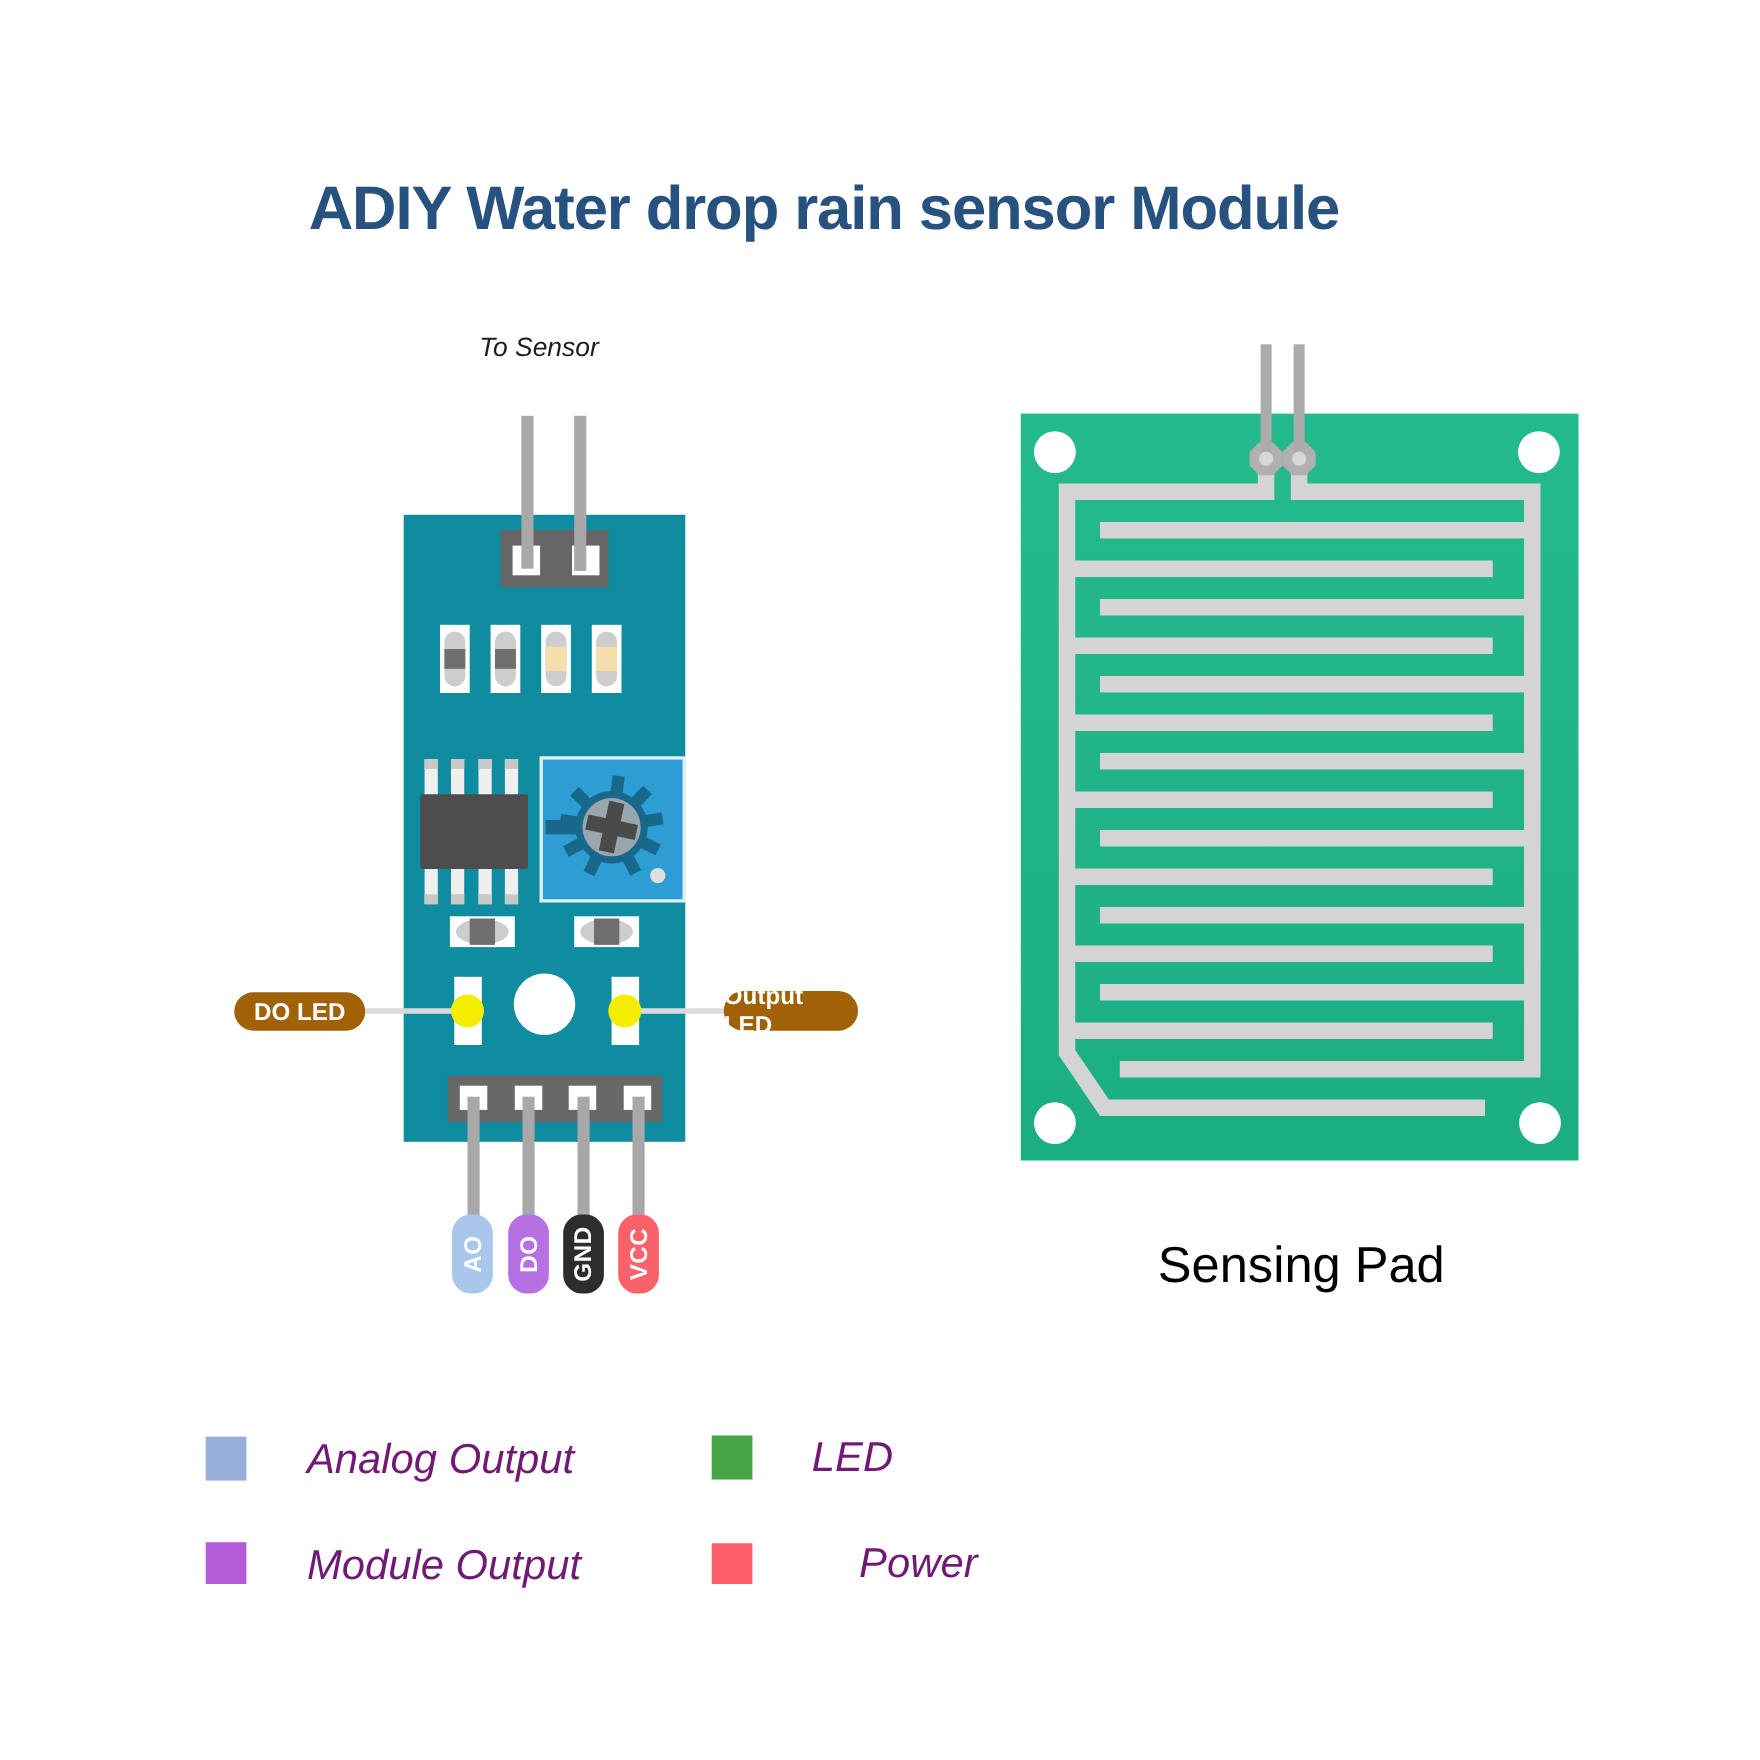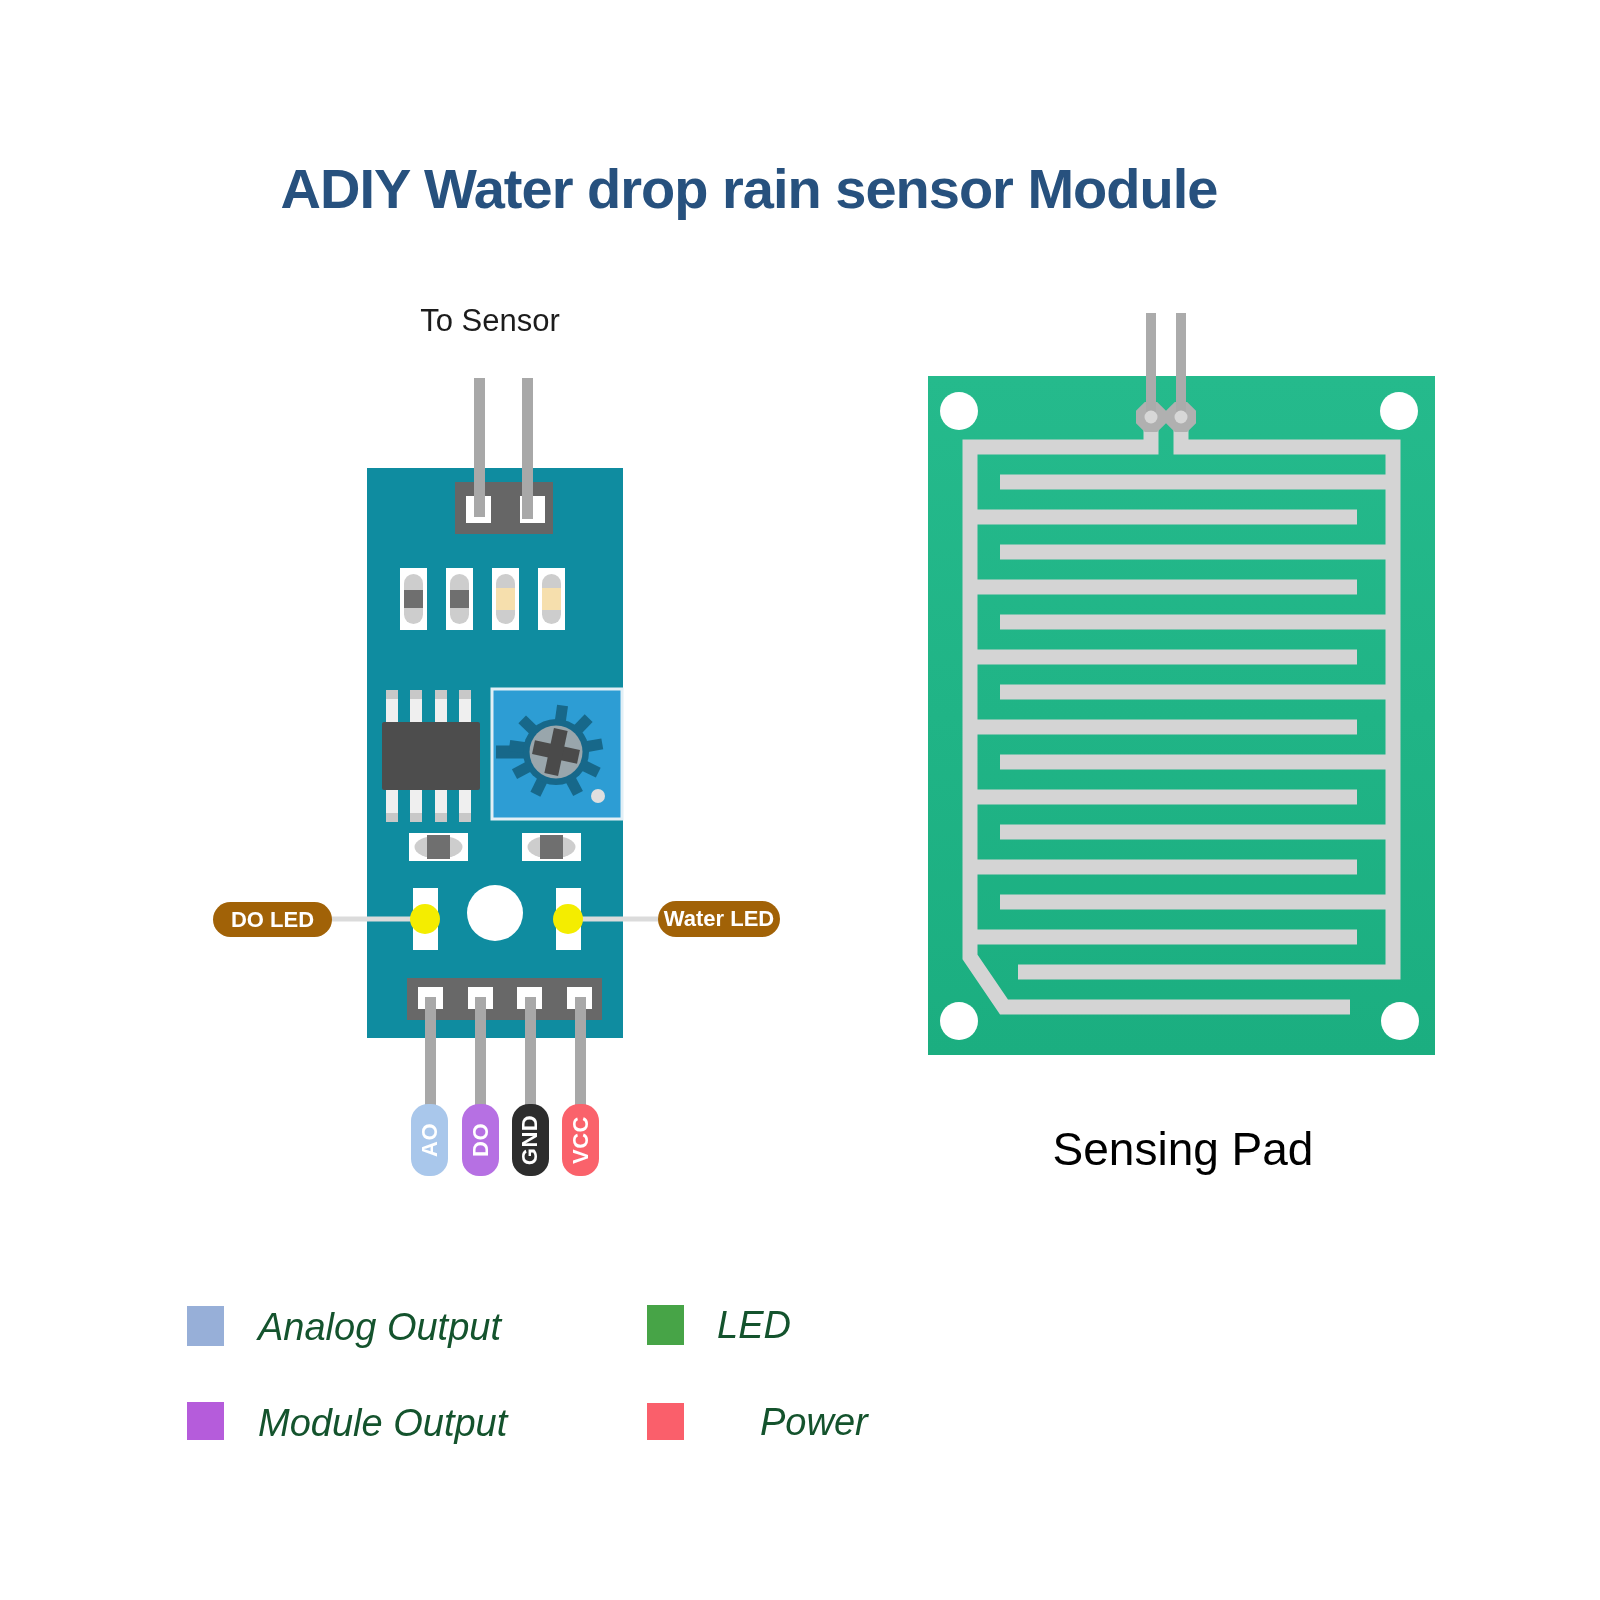--- a/index.html
+++ b/index.html
@@ -4,21 +4,21 @@
 <style>
   html,body{margin:0;padding:0;background:#fff;}
   .canvas{position:relative;width:1600px;height:1600px;background:#ffffff;overflow:hidden;
           font-family:"Liberation Sans",sans-serif;}
   .abs{position:absolute;}
 
   .page-title{left:0;top:118px;width:1432px;padding-left:66px;box-sizing:border-box;
     text-align:center;font-size:56px;font-weight:900;letter-spacing:-1px;color:#27517E;}
 
   .to-sensor{left:380px;top:303px;width:220px;text-align:center;
-    font-size:31px;color:#1c1c1c;}
+    font-size:24px;font-style:italic;color:#1c1c1c;}
 
   .sensing-pad-caption{left:958px;top:1098px;width:450px;text-align:center;
     font-size:46px;color:#000;margin-top:24px;}
 
   .green-pill{display:flex;align-items:center;justify-content:center;
     background:#a16207;border-radius:18px;color:#fff;font-weight:bold;font-size:22px;}
   .pill-do-led{left:213px;top:902px;width:119px;height:35px;}
   .pill-power-led{left:658px;top:901px;width:122px;height:36px;}
 
   .vpill{display:flex;align-items:center;justify-content:center;
@@ -27,21 +27,21 @@
   .pill-ao{left:411px;top:1104px;}
   .pill-do{left:462px;top:1104px;}
   .pill-gnd{left:512px;top:1104px;}
   .pill-vcc{left:562px;top:1104px;}
 
   .legend-swatch{width:37px;height:40px;}
   .sw-1{left:187px;top:1306px;}
   .sw-2{left:187px;top:1402px;height:38px;}
   .sw-3{left:647px;top:1305px;}
   .sw-4{left:647px;top:1403px;height:37px;}
-  .legend-label{font-size:38px;font-style:italic;color:#14532d;line-height:40px;}
+  .legend-label{font-size:38px;font-style:italic;color:#701a75;line-height:40px;margin-left:21px;}
   .ll-1{left:258px;top:1307px;}
   .ll-2{left:258px;top:1403px;}
   .ll-3{left:717px;top:1305px;font-style:italic;}
   .ll-4{left:760px;top:1402px;}
 
   svg{position:absolute;left:0;top:0;}
 </style>
 </head>
 <body>
 
@@ -190,21 +190,21 @@
   </svg>
 
   <h1 class="abs page-title">ADIY Water drop rain sensor Module</h1>
 
   <div class="abs to-sensor">To Sensor</div>
 
   <div class="abs green-pill pill-do-led">
     <span>DO LED</span>
   </div>
   <div class="abs green-pill pill-power-led">
-    <span>Water LED</span>
+    <span>Output LED</span>
   </div>
 
   <div class="abs vpill pill-ao" style="background-color: rgb(169, 199, 235);">
     <span>AO</span>
   </div>
   <div class="abs vpill pill-do" style="background-color: rgb(182, 112, 227);">
     <span>DO</span>
   </div>
   <div class="abs vpill pill-gnd" style="background-color: rgb(45, 45, 45);">
     <span>GND</span>

